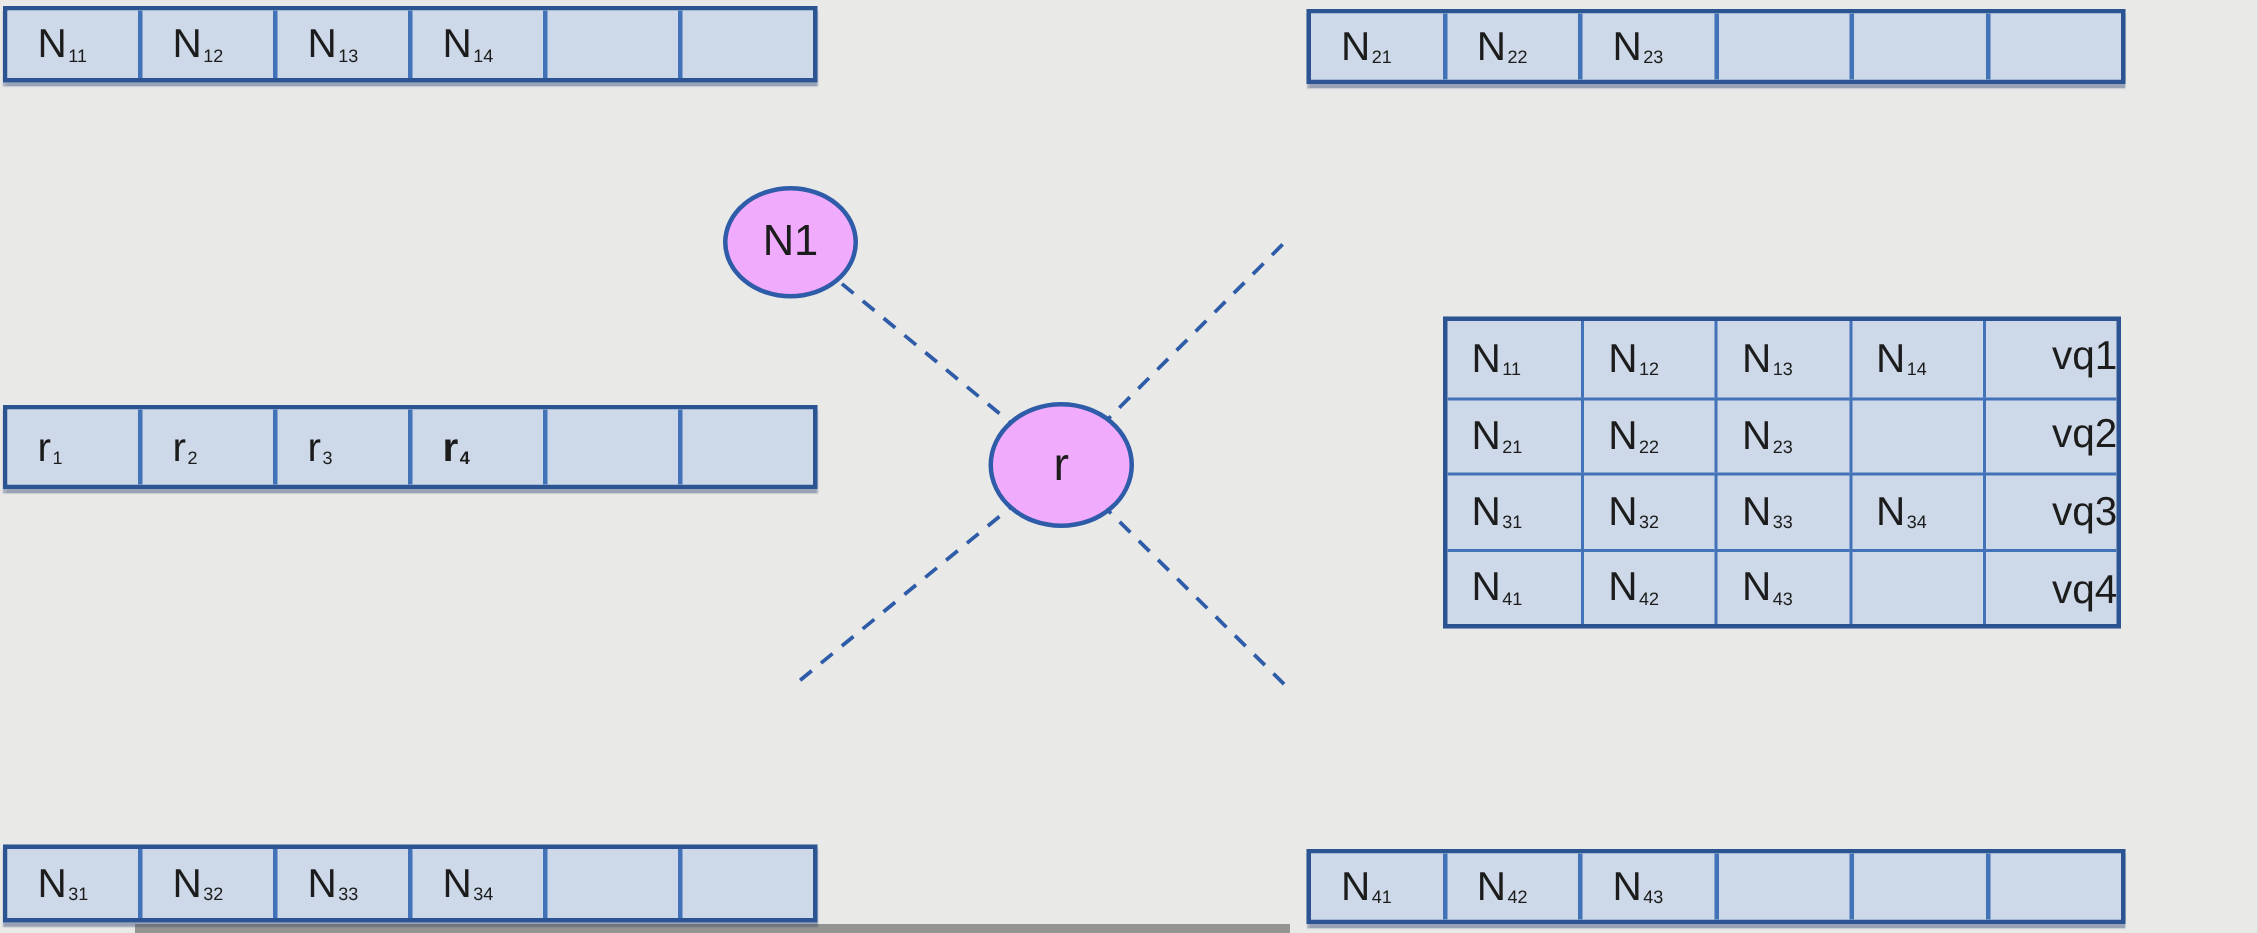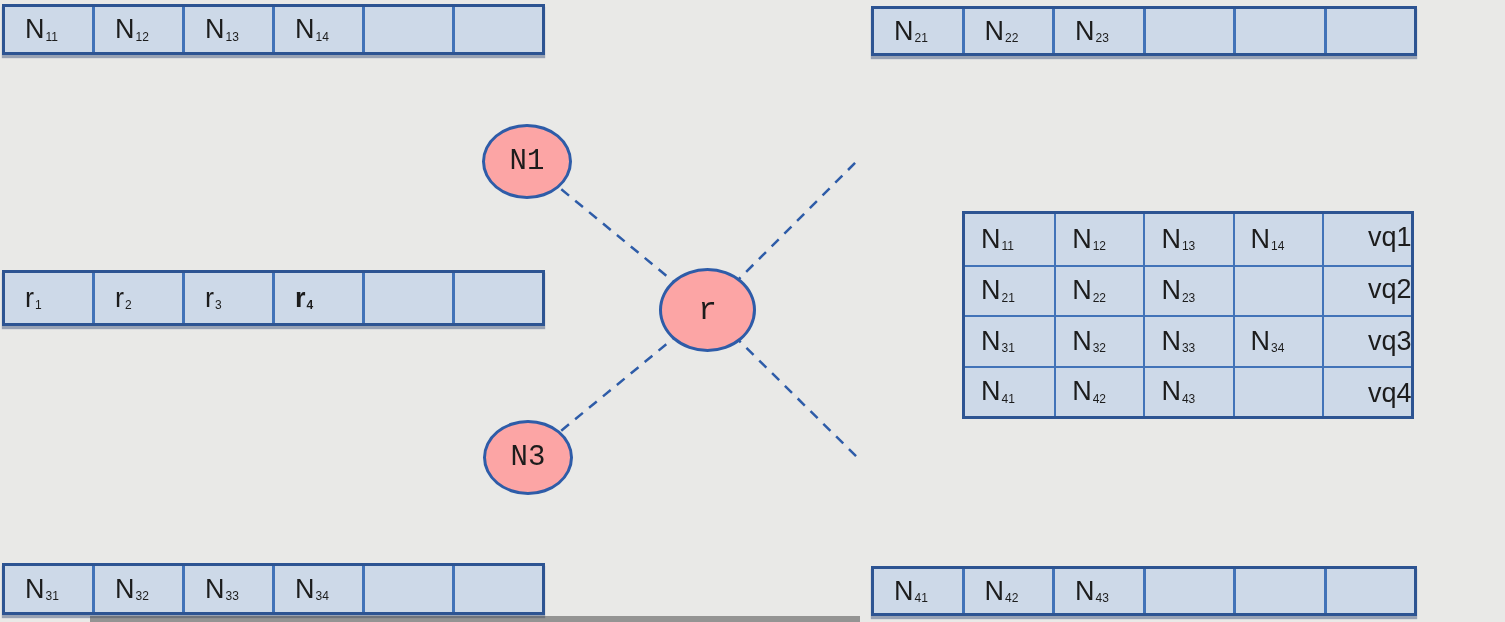--- a/index.html
+++ b/index.html
@@ -21,24 +21,23 @@
     background:#cdd9e8;border-left:3px solid #4273b8;overflow:hidden;
   }
   .arr .cell:first-child{border-left:none;}
   .b{font-size:27px;line-height:1;white-space:pre;}
   .s{font-size:12px;line-height:1;position:relative;top:7px;margin-left:1px;white-space:pre;}
   .cell.bold span{font-weight:bold;}
   
   .edges{position:absolute;left:0;top:0;}
   .node{
     position:absolute;box-sizing:border-box;
-    border:3px solid #2e5ca8;border-radius:50%;background:#fca5a5;
+    border:3px solid #2e5ca8;border-radius:50%;background:#f0abfc;
     display:flex;align-items:center;justify-content:center;
     font-size:29px;
-    font-family:Liberation Mono, monospace;
   }
   .node-r{font-size:31px;}
   
   .matrix{
     position:absolute;left:962px;top:211px;width:452px;height:208px;
     border:3px solid #2d5492;background:#cdd9e8;box-sizing:border-box;
     display:grid;grid-template-columns:repeat(5,1fr);grid-template-rows:repeat(4,1fr);
   }
   .matrix .cell{
     display:flex;align-items:center;padding-left:16px;box-sizing:border-box;
@@ -60,23 +59,20 @@
   <svg class="edges" width="1505" height="622">
     <line x1="708" y1="310" x2="527" y2="161" stroke="#2e5ca8" stroke-width="2.5" stroke-dasharray="10 8"></line>
     <line x1="708" y1="310" x2="857" y2="161" stroke="#2e5ca8" stroke-width="2.5" stroke-dasharray="10 8"></line>
     <line x1="708" y1="310" x2="528" y2="458" stroke="#2e5ca8" stroke-width="2.5" stroke-dasharray="10 8"></line>
     <line x1="708" y1="310" x2="858" y2="458" stroke="#2e5ca8" stroke-width="2.5" stroke-dasharray="10 8"></line>
   </svg>
 
   <div class="node" style="left:482px;top:124px;width:90px;height:75px">
       <span>N1</span>
     </div>
-  <div class="node" style="left:483px;top:420px;width:90px;height:75px">
-      <span>N3</span>
-    </div>
   <div class="node node-r" style="left:659px;top:268px;width:97px;height:84px">
       <span>r</span>
     </div>
 
   <div class="arr" style="left:2px;top:4px;width:543px;height:51px">
     <div class="cell">
         <span class="b">N</span>
         <span class="s">11</span>
       </div>
     <div class="cell">

